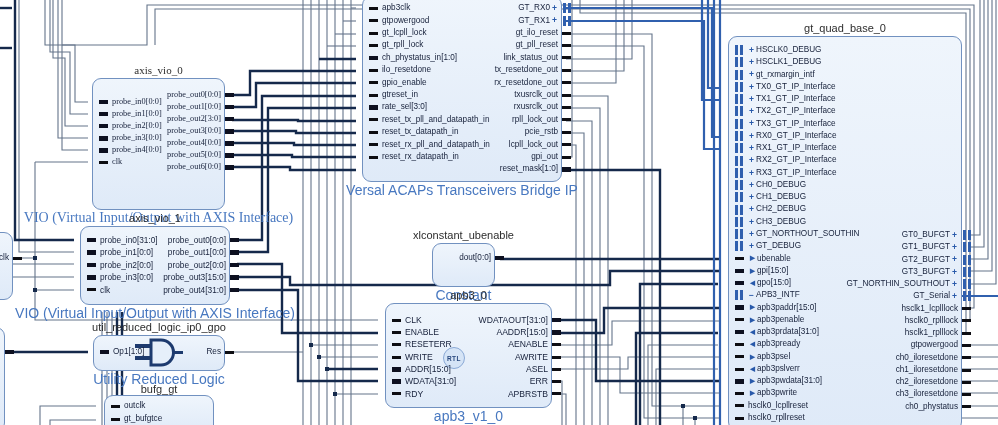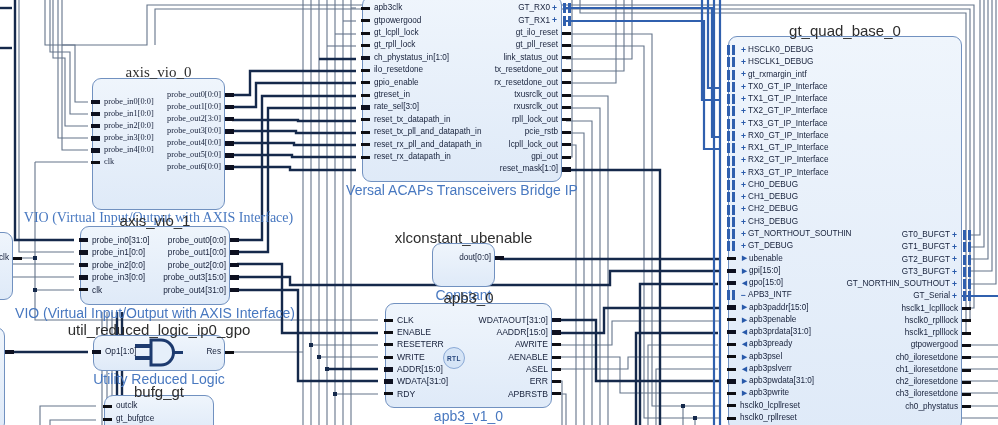--- a/index.html
+++ b/index.html
@@ -7,24 +7,24 @@
           font-family:"Liberation Sans",sans-serif;}
   svg.wires{position:absolute;left:0;top:0;z-index:0;}
   .wn{stroke:#64748a;stroke-width:1.1;fill:none;}
   .wb{stroke:#15294b;stroke-width:2.4;fill:none;}
   .wi{stroke:#3060ae;stroke-width:2.2;fill:none;}
   .dot{fill:#15294b;}
   .block{position:absolute;z-index:1;}
   .bbox{position:absolute;inset:0;background:linear-gradient(180deg,#eff5fc,#dfeaf8);
         border:1px solid #7191c0;border-radius:9px;}
   .btitle{position:absolute;top:-14px;left:50%;transform:translateX(-50%);white-space:nowrap;
-          font-size:15px;color:#2d2d2d;z-index:2;}
+          font-size:11px;color:#2d2d2d;z-index:2;}
   .bcaption{position:absolute;bottom:-16px;left:50%;transform:translateX(-50%);white-space:nowrap;
           font-size:14px;color:#4878c0;z-index:2;}
-  .ports{position:absolute;left:8px;right:0;z-index:2;text-align:right;}
+  .ports{position:absolute;left:16px;right:0;z-index:2;text-align:right;}
   .prow{display:flex;align-items:center;line-height:1;}
   .ports.right .prow{justify-content:flex-end;}
   .plab{white-space:nowrap;color:#16203a;font-size:8.2px;}
   #b-apb3 .plab{font-size:8.6px;}
   #b-vio0 .plab,#b-vio1 .plab{font-size:8.3px;}
   .picon{color:#2859aa;font-weight:bold;font-size:8.5px;margin:0 2px;}
   .picon.arrow-in,.picon.arrow-out{font-size:6.5px;}
   .stub{flex:0 0 auto;}
   .stub.bit{width:9px;height:3px;background:#0d0d12;}
   .stub.bus{width:9px;height:4.5px;background:#0d1020;}
@@ -276,25 +276,25 @@
         <div class="prow">
           <span class="stub bit"></span>
           <span class="plab">gtreset_in</span>
         </div>
         <div class="prow">
           <span class="stub bus"></span>
           <span class="plab">rate_sel[3:0]</span>
         </div>
         <div class="prow">
           <span class="stub bit"></span>
+          <span class="plab">reset_tx_pll_and_datapath_in</span>
+        </div>
+        <div class="prow">
+          <span class="stub bit"></span>
           <span class="plab">reset_tx_datapath_in</span>
-        </div>
-        <div class="prow">
-          <span class="stub bit"></span>
-          <span class="plab">reset_tx_pll_and_datapath_in</span>
         </div>
         <div class="prow">
           <span class="stub bit"></span>
           <span class="plab">reset_rx_pll_and_datapath_in</span>
         </div>
         <div class="prow">
           <span class="stub bit"></span>
           <span class="plab">reset_rx_datapath_in</span>
         </div>
       </div>
@@ -726,28 +726,28 @@
     <div class="ports right">
         <div class="prow">
           <span class="plab">WDATAOUT[31:0]</span>
           <span class="stub bus"></span>
         </div>
         <div class="prow">
           <span class="plab">AADDR[15:0]</span>
           <span class="stub bus"></span>
         </div>
         <div class="prow">
+          <span class="plab">AENABLE</span>
+          <span class="stub bit"></span>
+        </div>
+        <div class="prow">
           <span class="plab">AWRITE</span>
           <span class="stub bit"></span>
         </div>
         <div class="prow">
-          <span class="plab">AENABLE</span>
-          <span class="stub bit"></span>
-        </div>
-        <div class="prow">
           <span class="plab">ASEL</span>
           <span class="stub bit"></span>
         </div>
         <div class="prow">
           <span class="plab">ERR</span>
           <span class="stub bit"></span>
         </div>
         <div class="prow">
           <span class="plab">APBRSTB</span>
           <span class="stub bit"></span>

